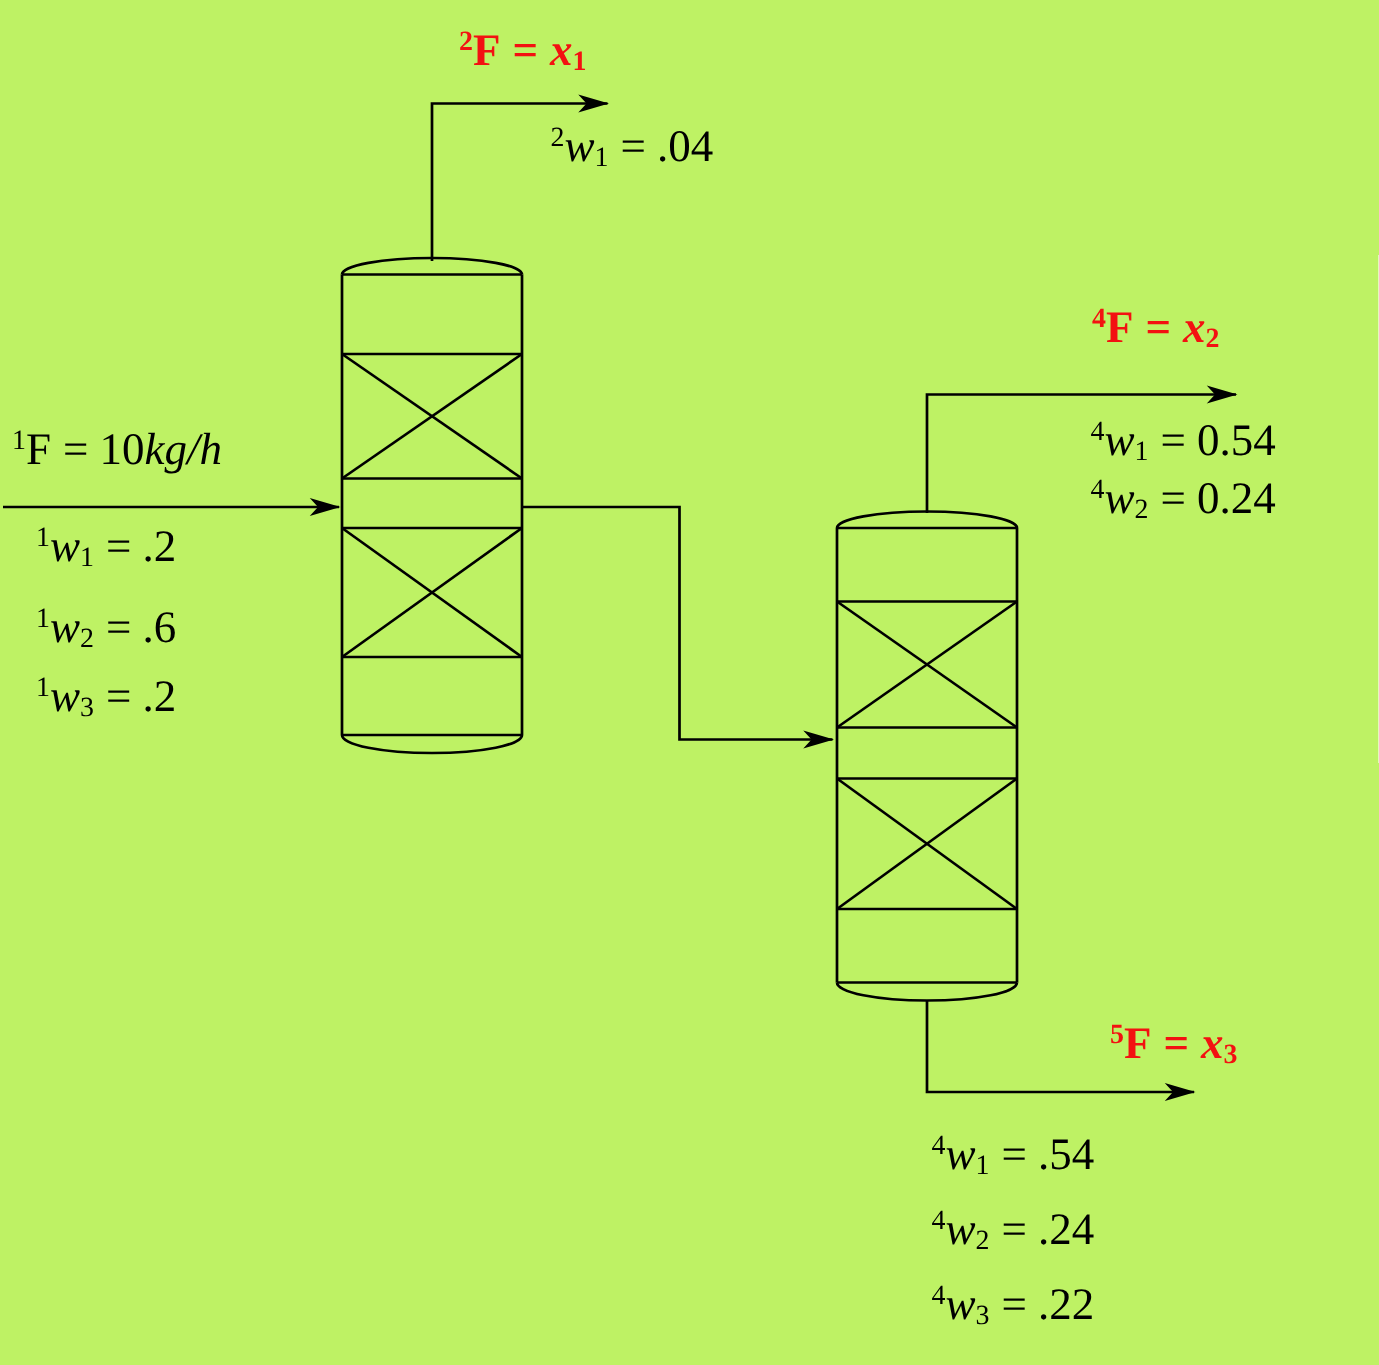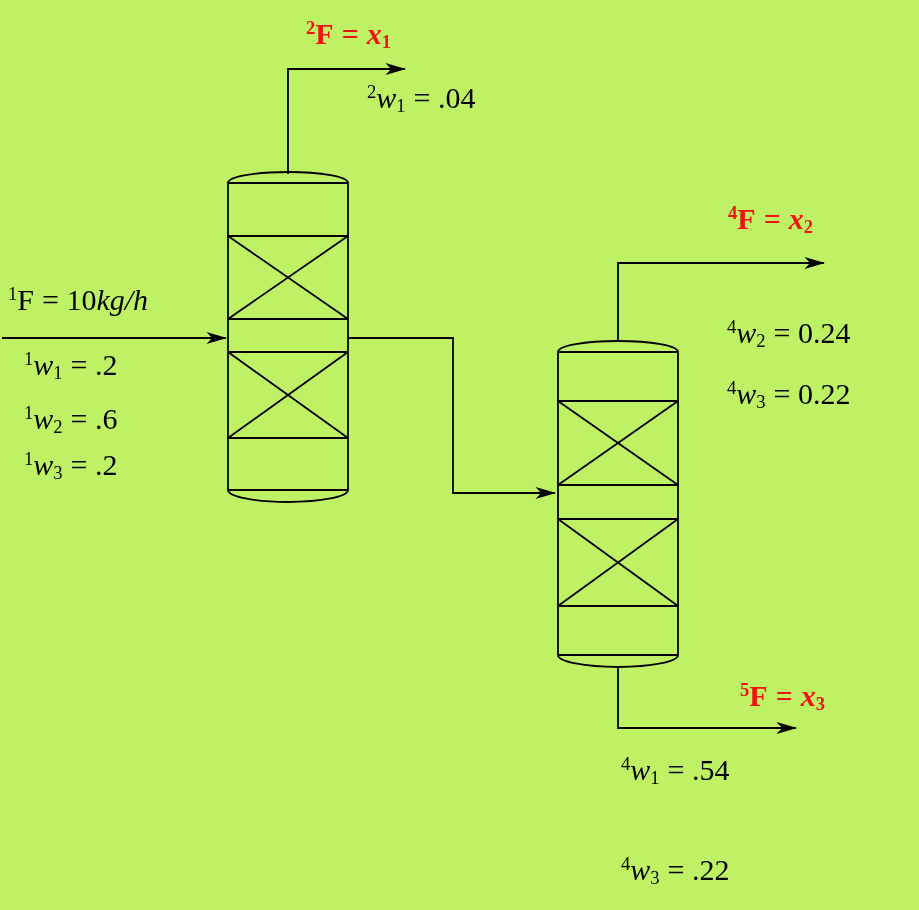--- a/index.html
+++ b/index.html
@@ -107,30 +107,33 @@
   <div class="lbl" style="left:24px;top:402px">
     <sup>1</sup><span class="var">w</span><sub>2</sub><span class="val">= .6</span>
   </div>
   <div class="lbl" style="left:24px;top:448px">
     <sup>1</sup><span class="var">w</span><sub>3</sub><span class="val">= .2</span>
   </div>
 
   <div class="lbl red" style="left:728px;top:202px">
     <sup>4</sup><span>F</span><span class="eq">=</span><span class="var">x</span><sub>2</sub>
   </div>
+  <div class="lbl" style="left:727px;top:277px">
+    <sup>4</sup><span class="var">w</span><sub>1</sub><span class="val">= 0.54</span>
+  </div>
   <div class="lbl" style="left:727px;top:316px">
     <sup>4</sup><span class="var">w</span><sub>2</sub><span class="val">= 0.24</span>
-  </div>
-  <div class="lbl" style="left:727px;top:377px">
-    <sup>4</sup><span class="var">w</span><sub>3</sub><span class="val">= 0.22</span>
   </div>
 
   <div class="lbl red" style="left:740px;top:679px">
     <sup>5</sup><span>F</span><span class="eq">=</span><span class="var">x</span><sub>3</sub>
   </div>
   <div class="lbl" style="left:621px;top:753px">
     <sup>4</sup><span class="var">w</span><sub>1</sub><span class="val">= .54</span>
   </div>
+  <div class="lbl" style="left:621px;top:803px">
+    <sup>4</sup><span class="var">w</span><sub>2</sub><span class="val">= .24</span>
+  </div>
   <div class="lbl" style="left:621px;top:853px">
     <sup>4</sup><span class="var">w</span><sub>3</sub><span class="val">= .22</span>
   </div>
 
 </div>
 
 </body></html>

